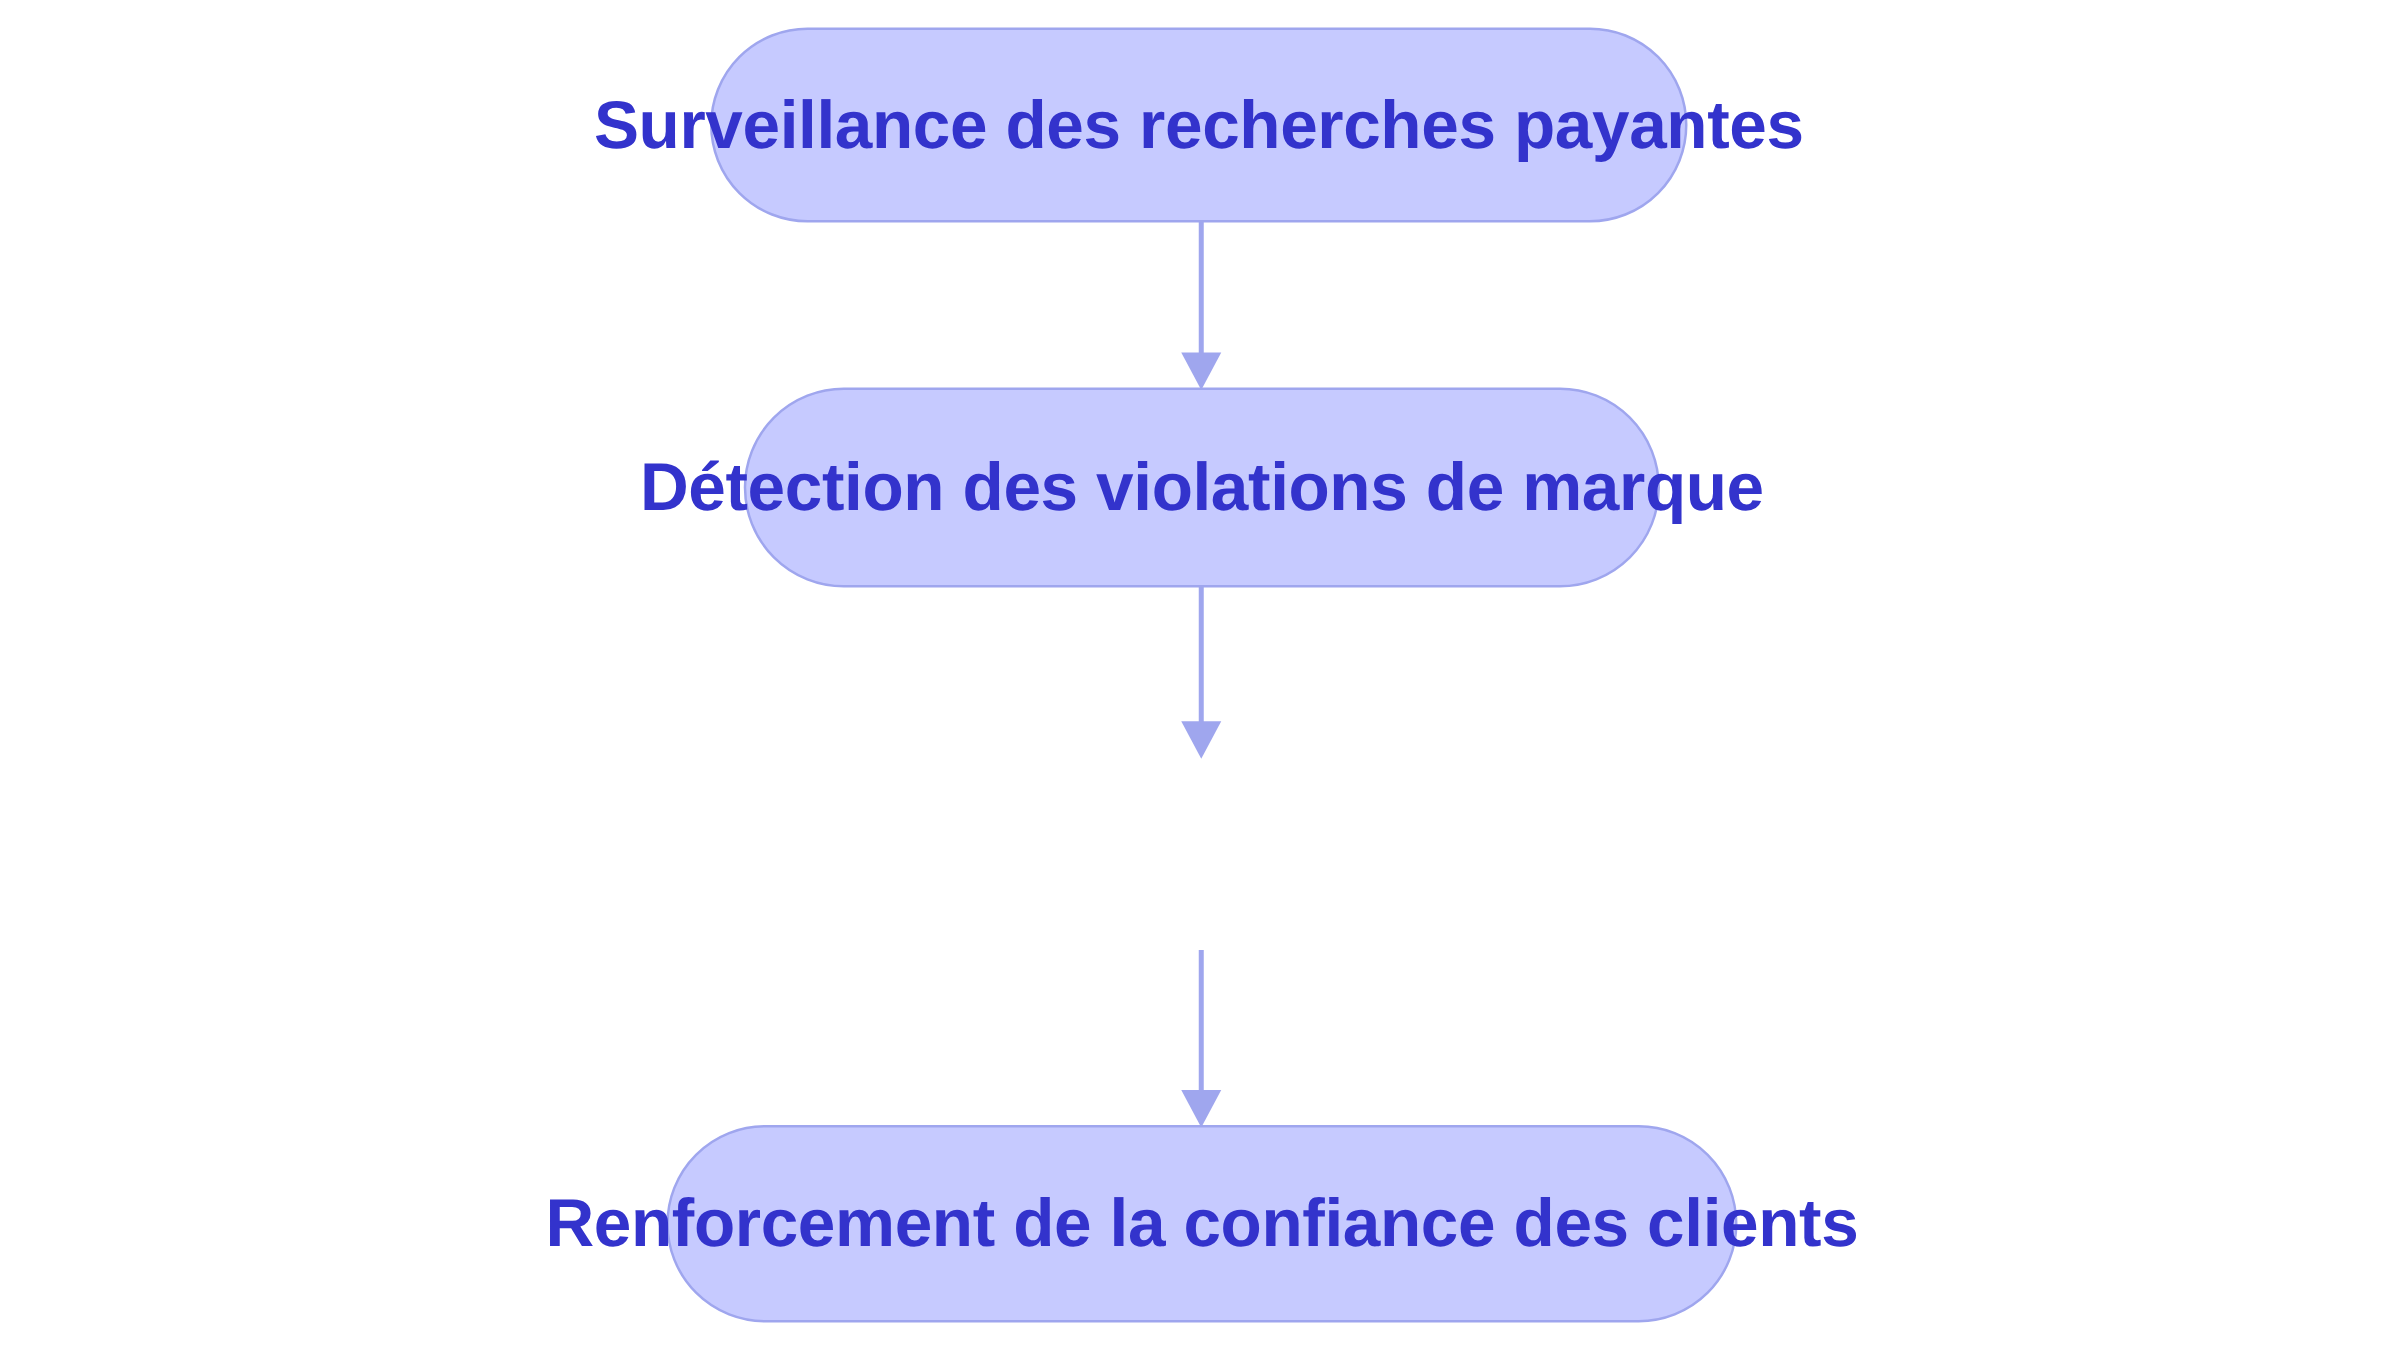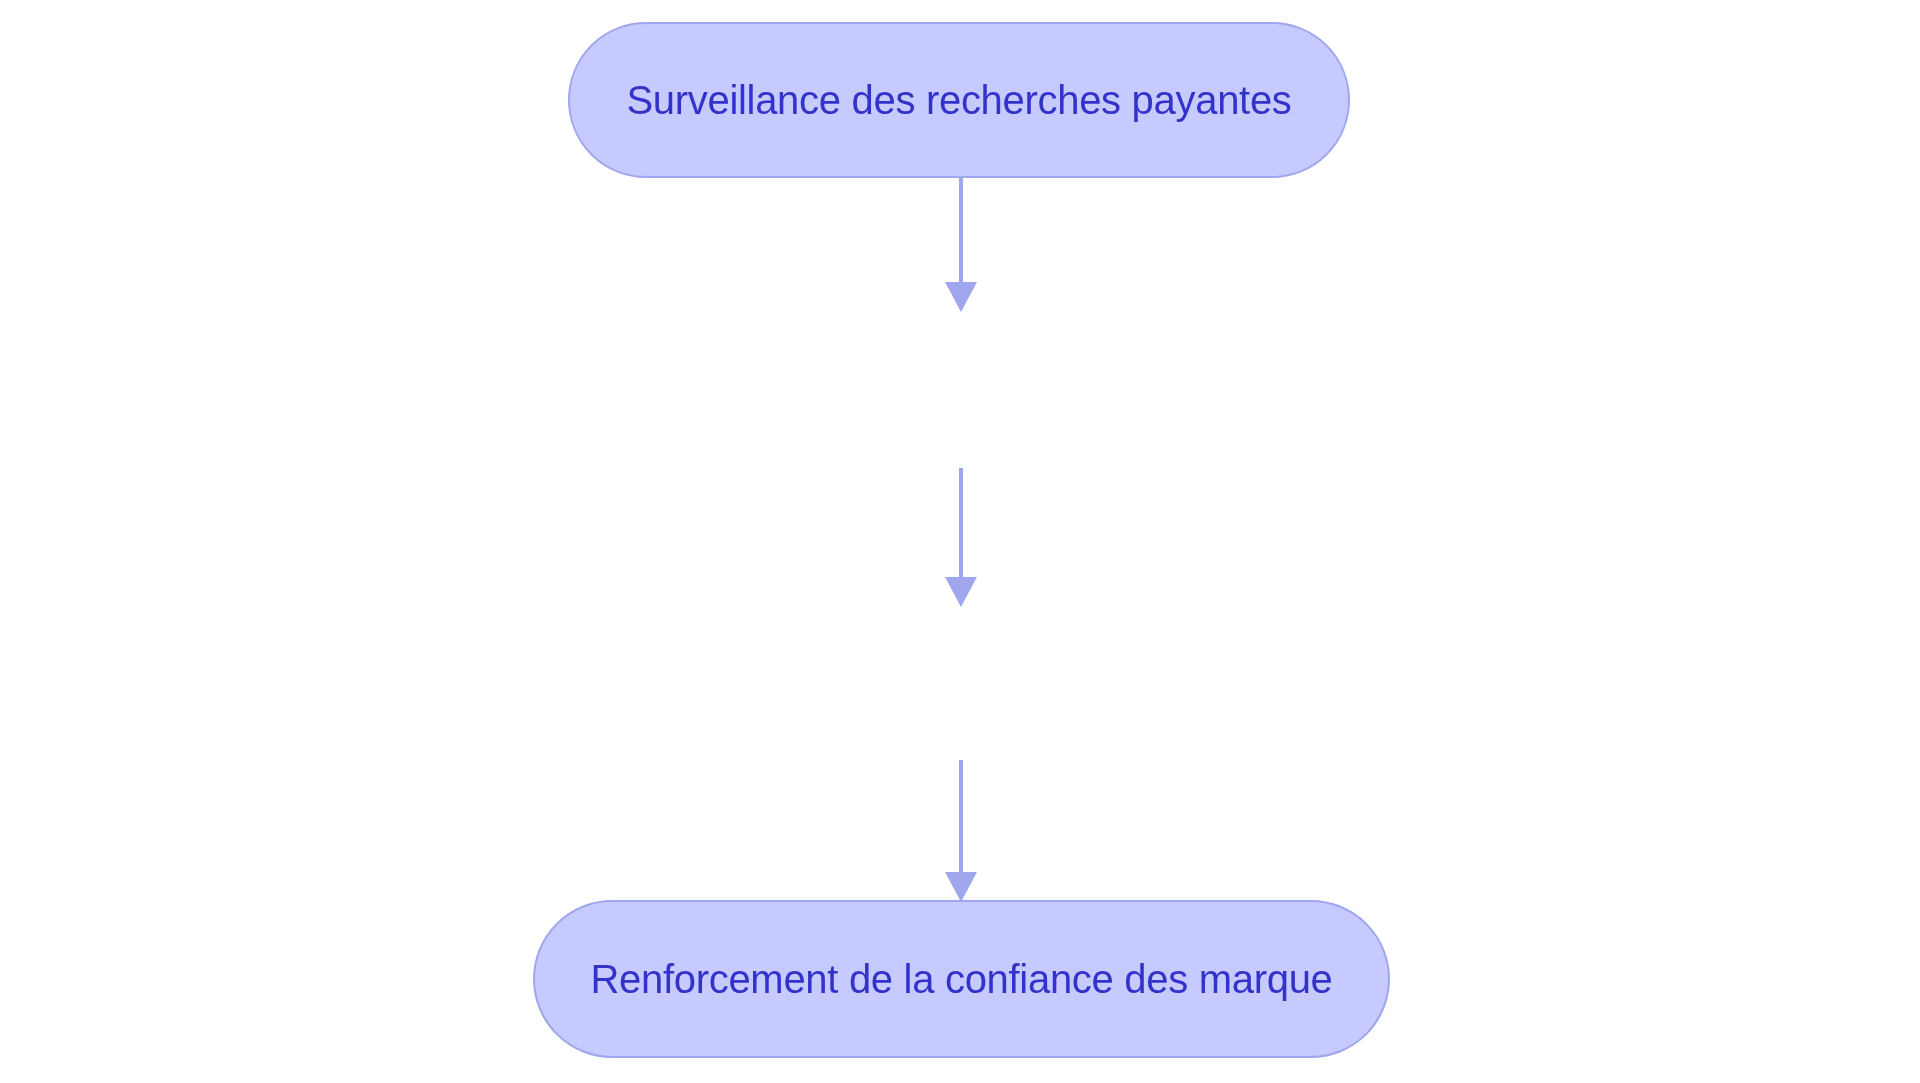--- a/index.html
+++ b/index.html
@@ -29,22 +29,22 @@
   .node {
     position: absolute;
     box-sizing: border-box;
     display: flex;
     align-items: center;
     justify-content: center;
     background: #c6caff;
     border: 2px solid #9fa6ee;
     border-radius: 999px;
     color: #3333cc;
-    font-size: 40px;
-    font-weight: 400;
+    font-size: 54px;
+    font-weight: 700;
     letter-spacing: -0.3px;
     line-height: 1;
     white-space: nowrap;
     -webkit-font-smoothing: antialiased;
   }
   .node-label {
     display: block;
     padding: 0 46px;
     color: #3333cc;
   }
@@ -92,30 +92,33 @@
 
     <div class="node" id="node-0">
       <span class="node-label">Surveillance des recherches payantes</span>
     </div>
 
     <div class="connector" id="conn-0">
       <div class="stem"></div>
       <div class="head"></div>
     </div>
 
+    <div class="node" id="node-1">
+      <span class="node-label">Détection des violations de marque</span>
+    </div>
 
     <div class="connector" id="conn-1">
       <div class="stem"></div>
       <div class="head"></div>
     </div>
 
 
     <div class="connector" id="conn-2">
       <div class="stem"></div>
       <div class="head"></div>
     </div>
 
     <div class="node" id="node-3">
-      <span class="node-label">Renforcement de la confiance des marque</span>
+      <span class="node-label">Renforcement de la confiance des clients</span>
     </div>
 
   </div>
 </div>
 
 </body></html>

